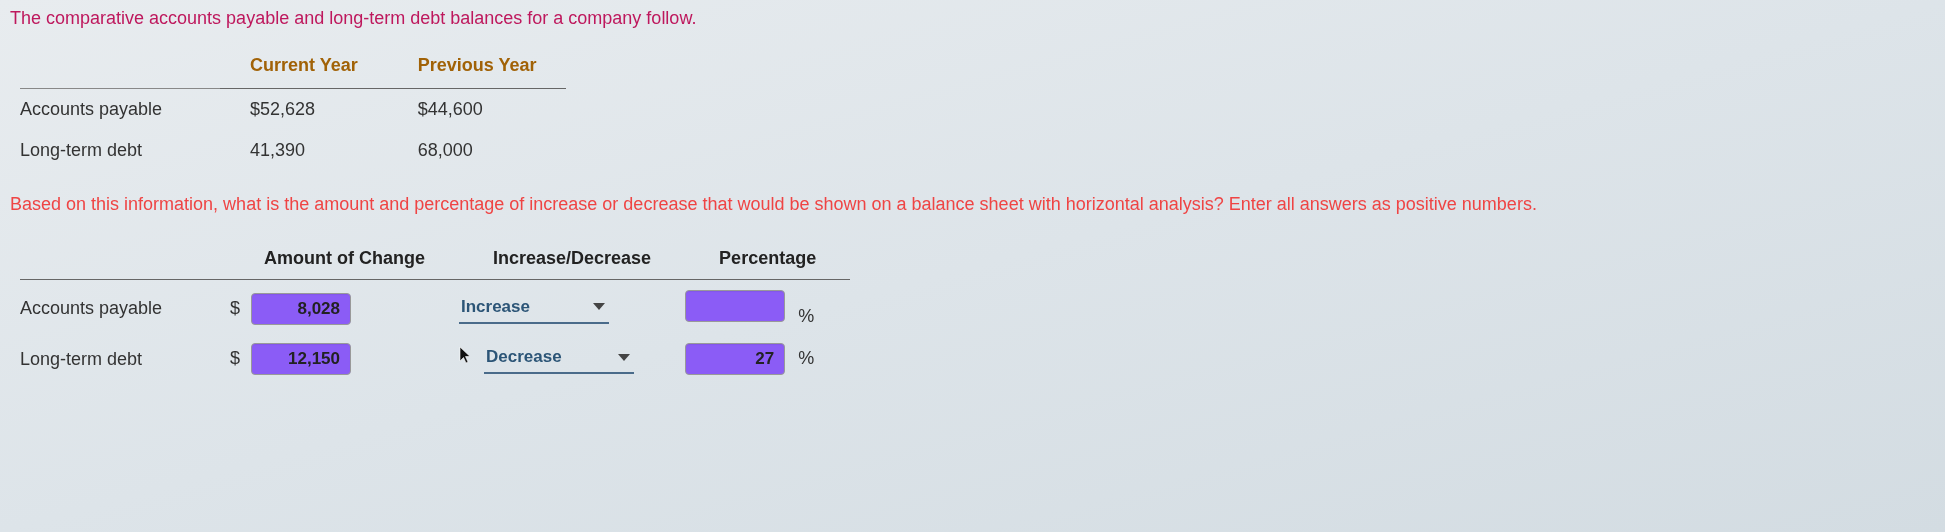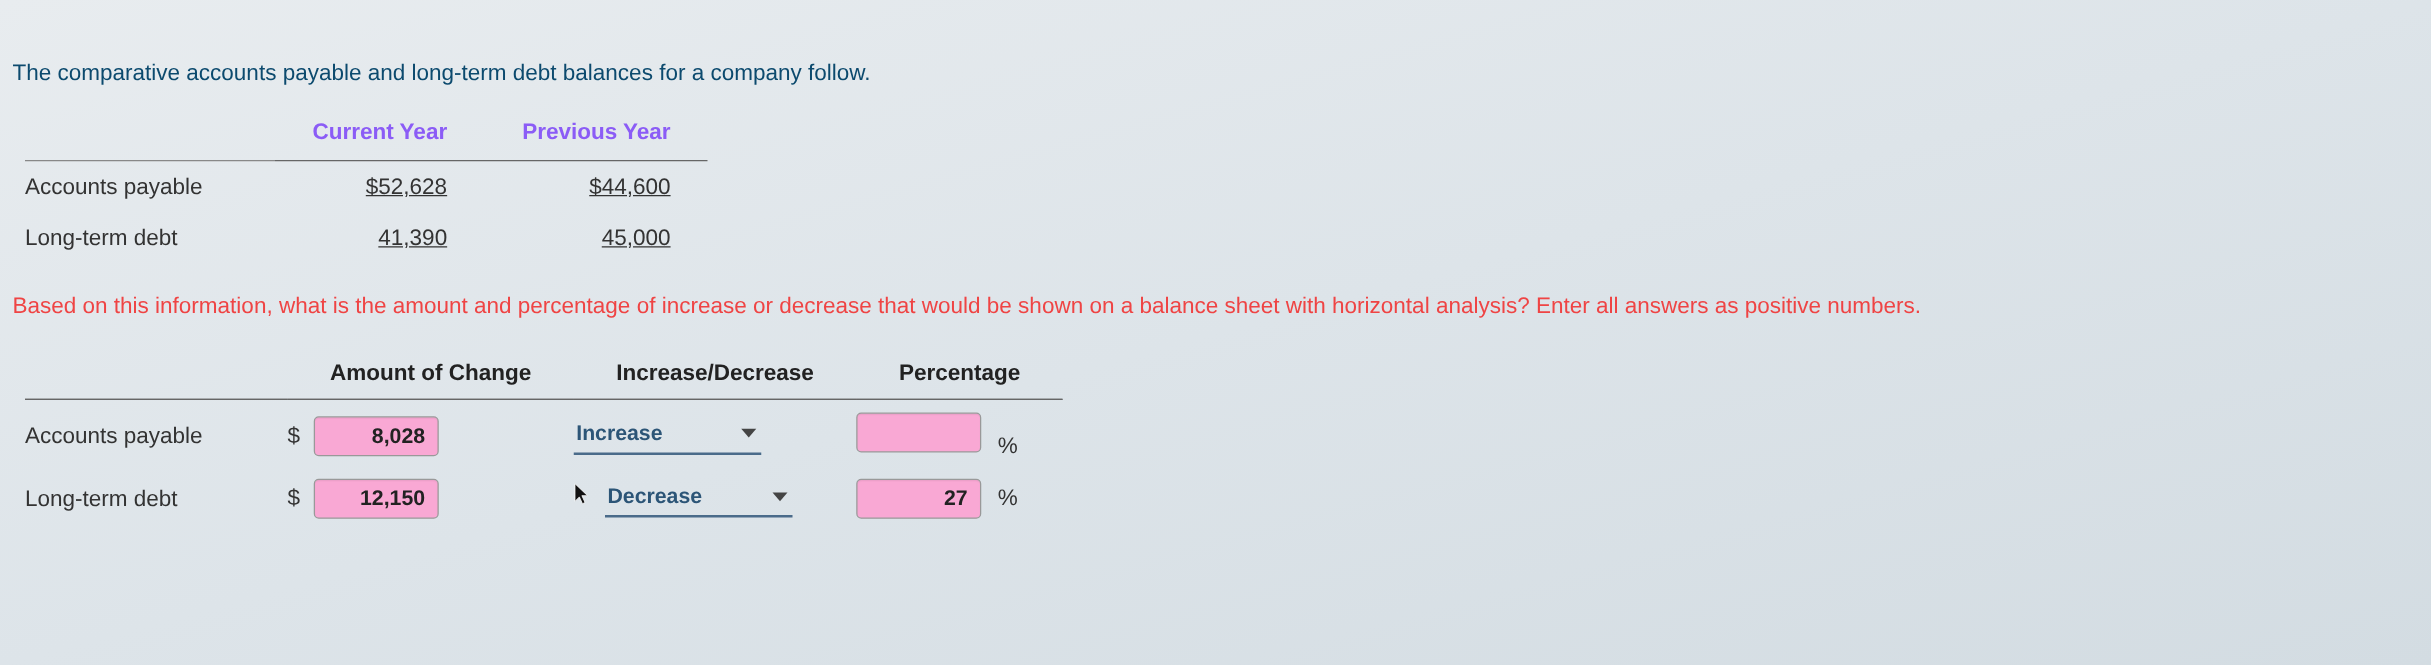--- a/index.html
+++ b/index.html
@@ -9,33 +9,32 @@
     }
     body {
       font-family: Arial, Helvetica, sans-serif;
       font-size: 18px;
       color: #333;
       background: linear-gradient(to bottom right, #e8ecef 0%, #dde4e9 50%, #d3dce2 100%);
       padding: 8px 20px 30px 10px;
       min-height: 532px;
     }
     .intro-text {
-      color: #0c4a6e;
+      color: #be185d;
       margin-bottom: 18px;
       font-size: 18px;
-      margin-top: 40px;
     }
     .data-table {
       border-collapse: collapse;
       margin-left: 10px;
       margin-bottom: 20px;
     }
     .data-table th {
       font-weight: bold;
-      color: #8b5cf6;
+      color: #a16207;
       padding: 8px 30px 12px 30px;
       text-align: center;
       font-size: 18px;
     }
     .data-table th:first-child {
       text-align: left;
       padding-left: 0;
     }
     .hr-top {
       border-top: 1px solid #888;
@@ -44,23 +43,21 @@
       padding: 10px 30px;
       color: #333;
       font-size: 18px;
     }
     .data-table td:first-child {
       text-align: left;
       padding-left: 0;
       min-width: 200px;
     }
     .data-table td.num {
-      text-align: right;
       min-width: 140px;
-      text-decoration: underline;
     }
     .header-underline {
       border-bottom: 1px solid #666;
     }
     .question-text {
       color: #ef4444;
       margin-bottom: 22px;
       line-height: 1.5;
       font-size: 18px;
     }
@@ -98,21 +95,21 @@
       margin-right: 6px;
       color: #333;
     }
     .value-input {
       display: inline-block;
       width: 100px;
       height: 32px;
       line-height: 30px;
       border: 1px solid #999;
       border-radius: 4px;
-      background: #f9a8d4;
+      background: #8b5cf6;
       text-align: right;
       padding: 0 10px;
       font-size: 17px;
       font-weight: bold;
       color: #222;
       box-shadow: inset 0 1px 1px rgba(0,0,0,0.06);
     }
     .dropdown {
       display: inline-flex;
       align-items: center;
@@ -167,21 +164,21 @@
   </thead>
   <tbody>
     <tr class="hr-top">
       <td>Accounts payable</td>
       <td class="num">$52,628</td>
       <td class="num">$44,600</td>
     </tr>
     <tr>
       <td>Long-term debt</td>
       <td class="num">41,390</td>
-      <td class="num">45,000</td>
+      <td class="num">68,000</td>
     </tr>
   </tbody>
 </table>
 
 <p class="question-text">Based on this information, what is the amount and percentage of increase or decrease that would be shown on a balance sheet with horizontal analysis? Enter all answers as positive numbers.</p>
 
 <table class="answer-table">
   <thead>
     <tr>
       <th></th>

